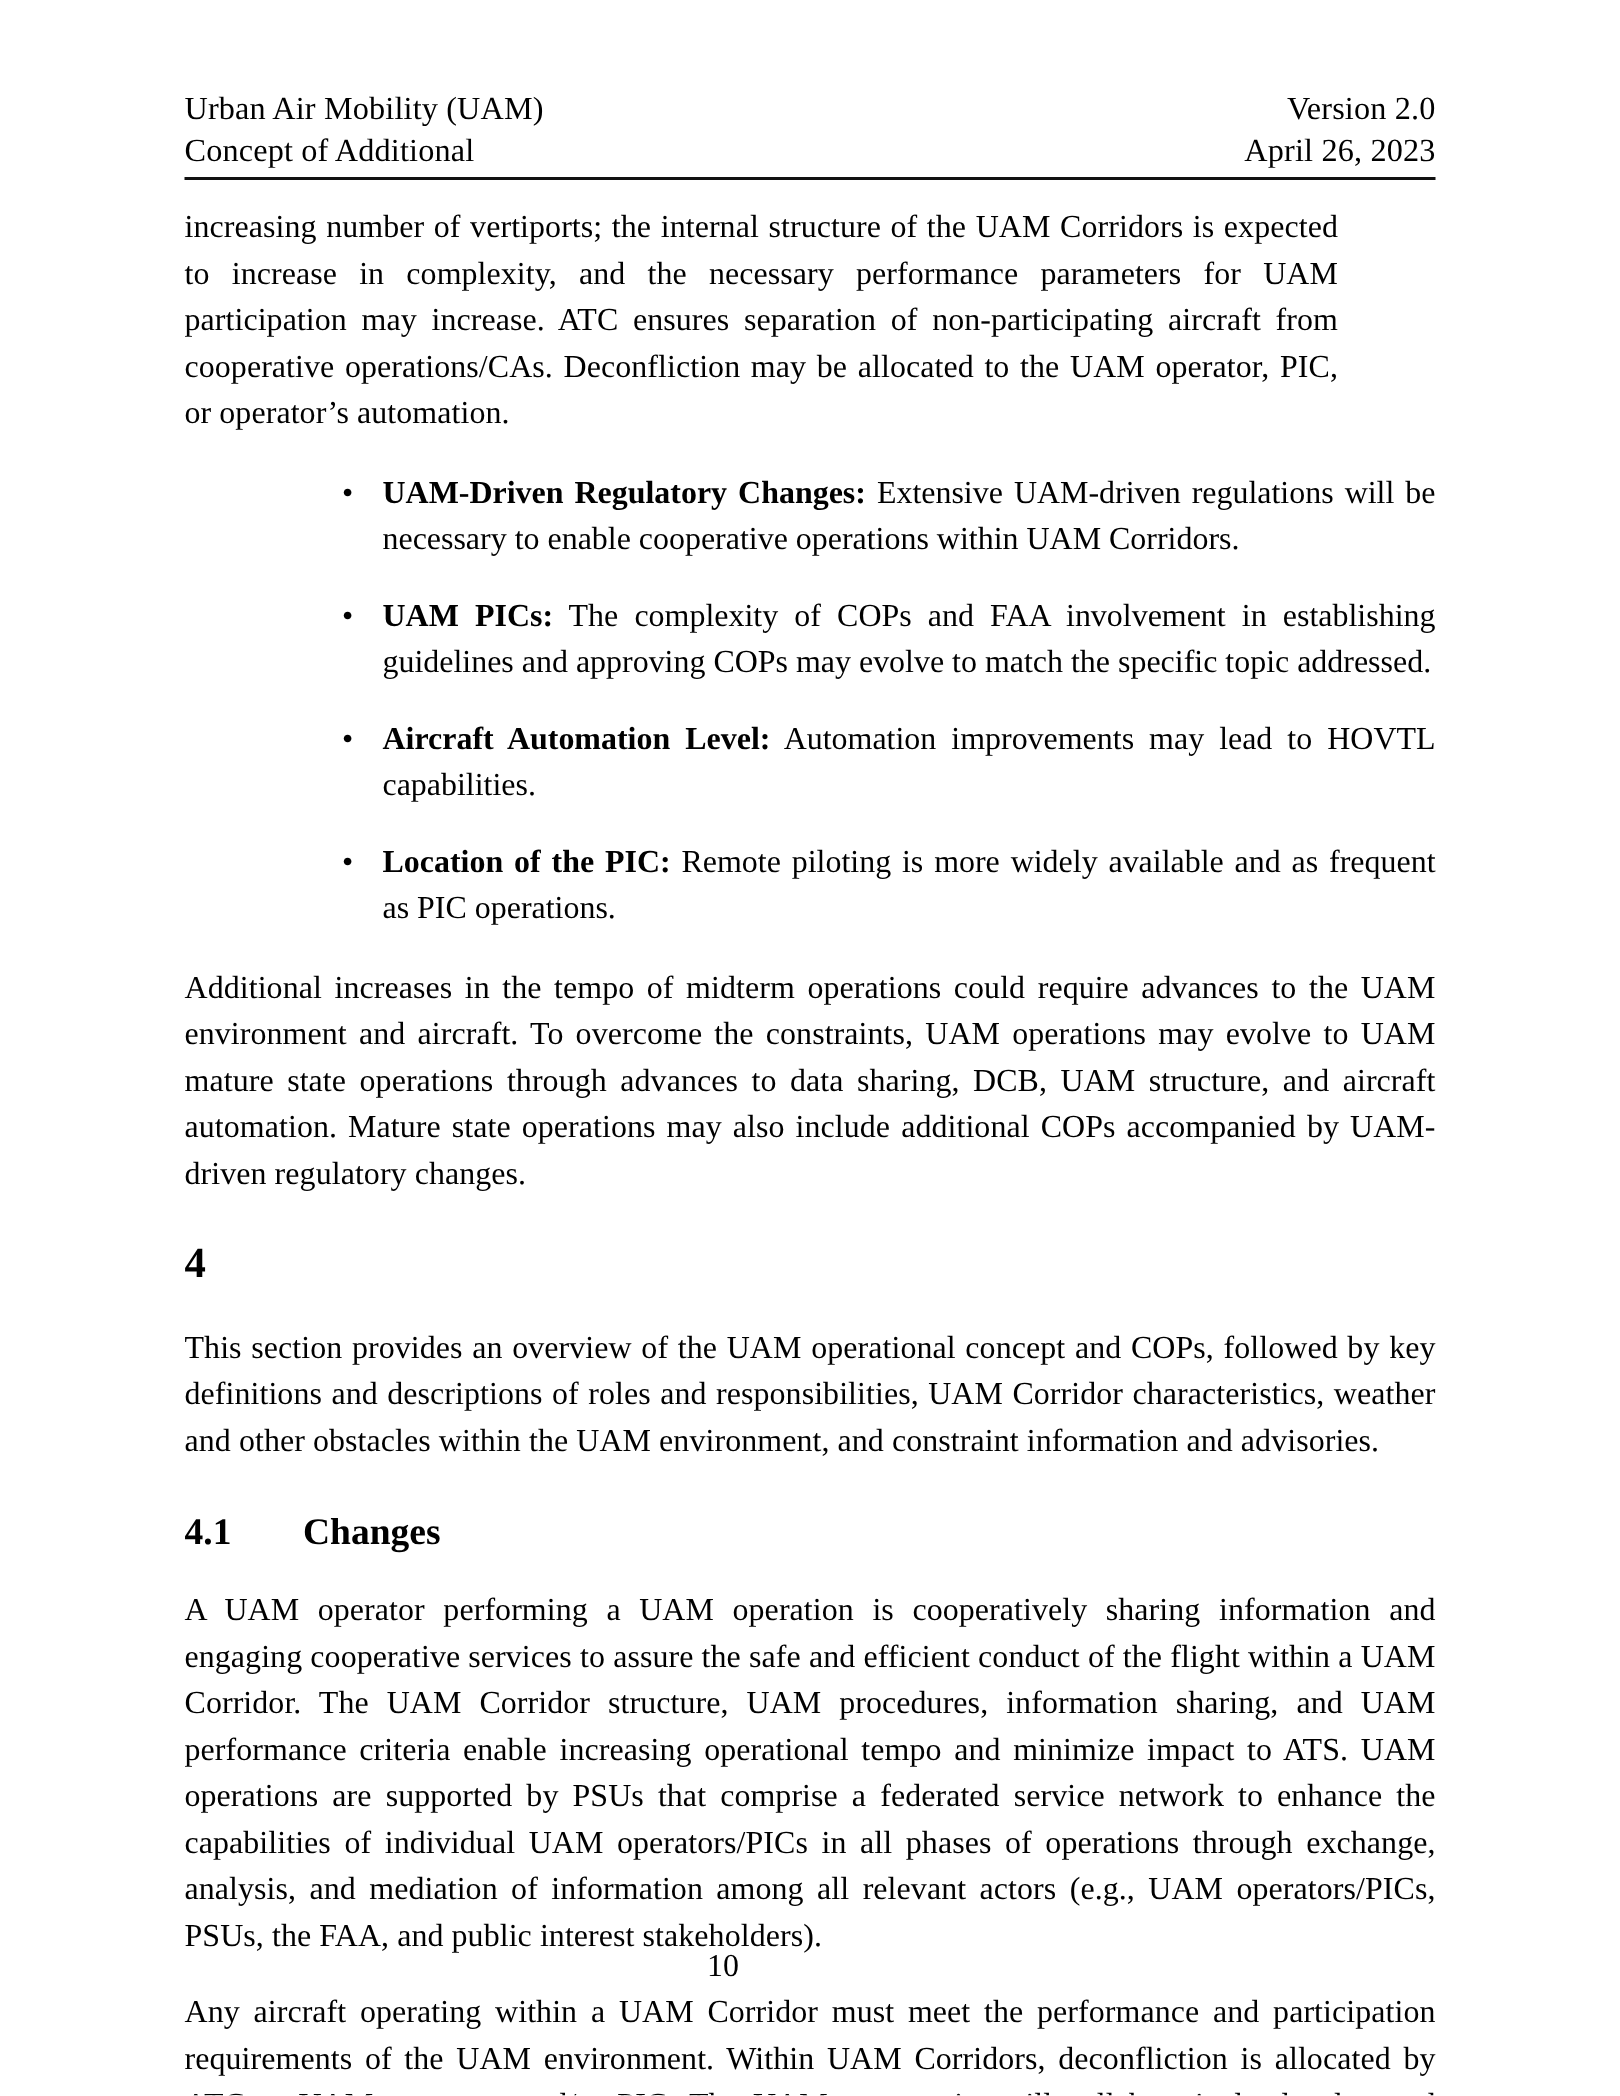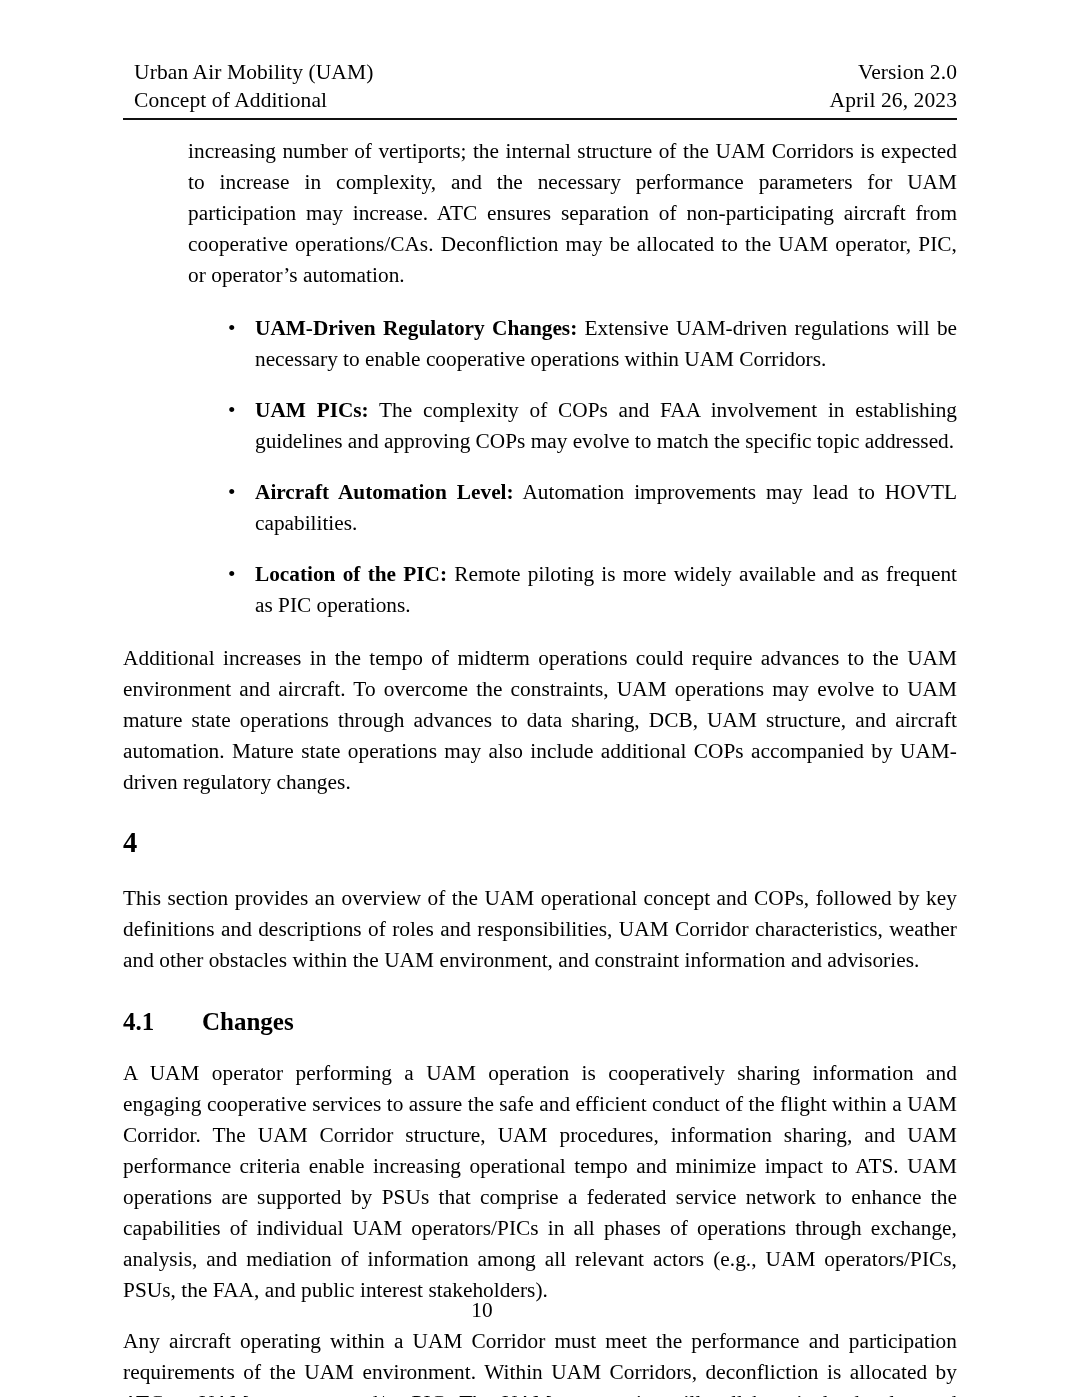--- a/index.html
+++ b/index.html
@@ -30,21 +30,21 @@
     padding-bottom: 3px;
   }
   .header-row {
     display: flex;
     justify-content: space-between;
     align-items: baseline;
     font-size: 21.5px;
     line-height: 1.32;
     letter-spacing: 0.1px;
   }
-  .header-left  { text-align: center; margin-left: 11px; }
+  .header-left  { text-align: center; }
   .header-right { text-align: right; }
 
   
   .content {
     position: absolute;
     left: 123px;
     top: 136px;
     width: 834px;
   }
 
@@ -53,21 +53,20 @@
     font-size: 21.3px;
     line-height: 1.455;
     text-align: justify;
     text-justify: inter-word;
     letter-spacing: 0.05px;
     hyphens: none;
   }
 
   
   p.lead {
-    margin-left: 65px;
     width: 769px;
     margin-bottom: 22px;
   }
 
   
   ul.bullets {
     list-style: none;
     margin: 0 0 22px 0;
     padding: 0;
   }

